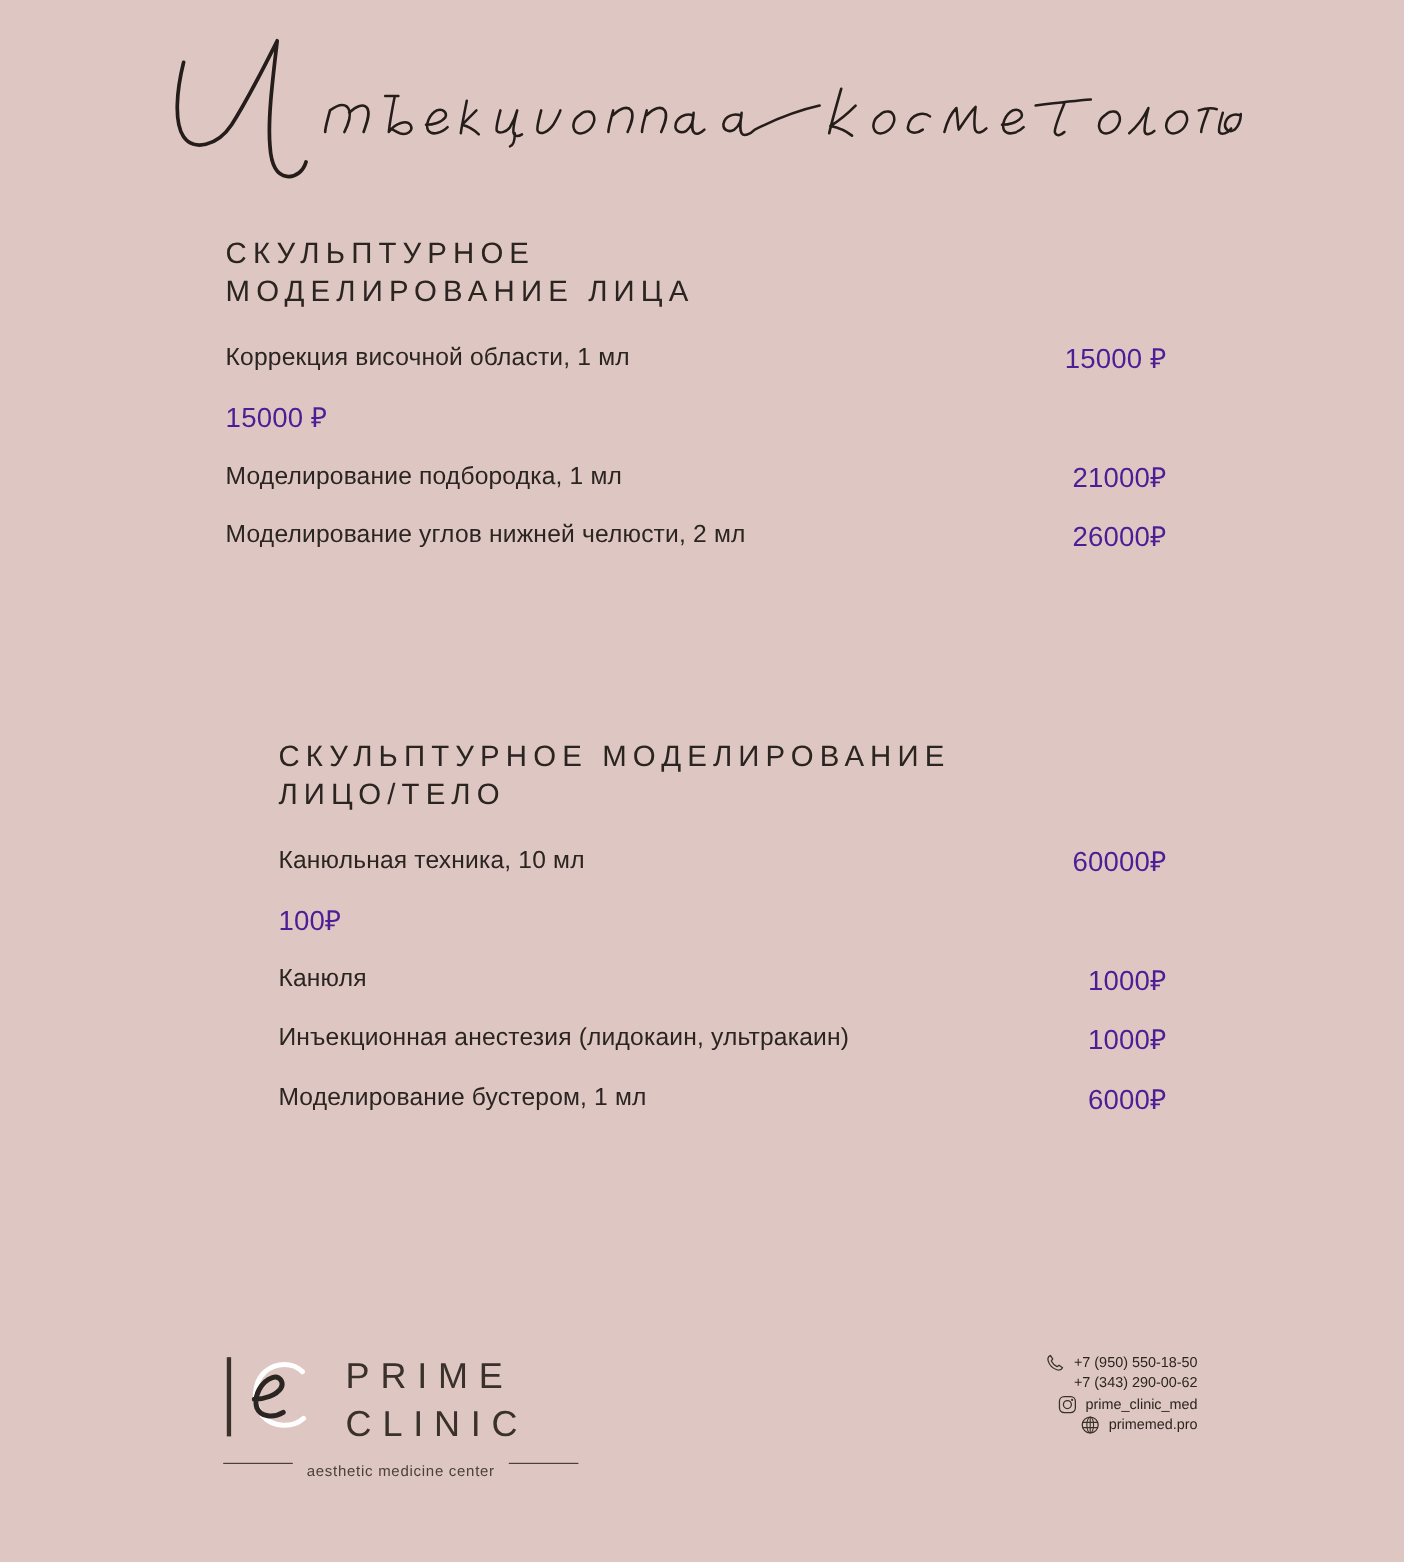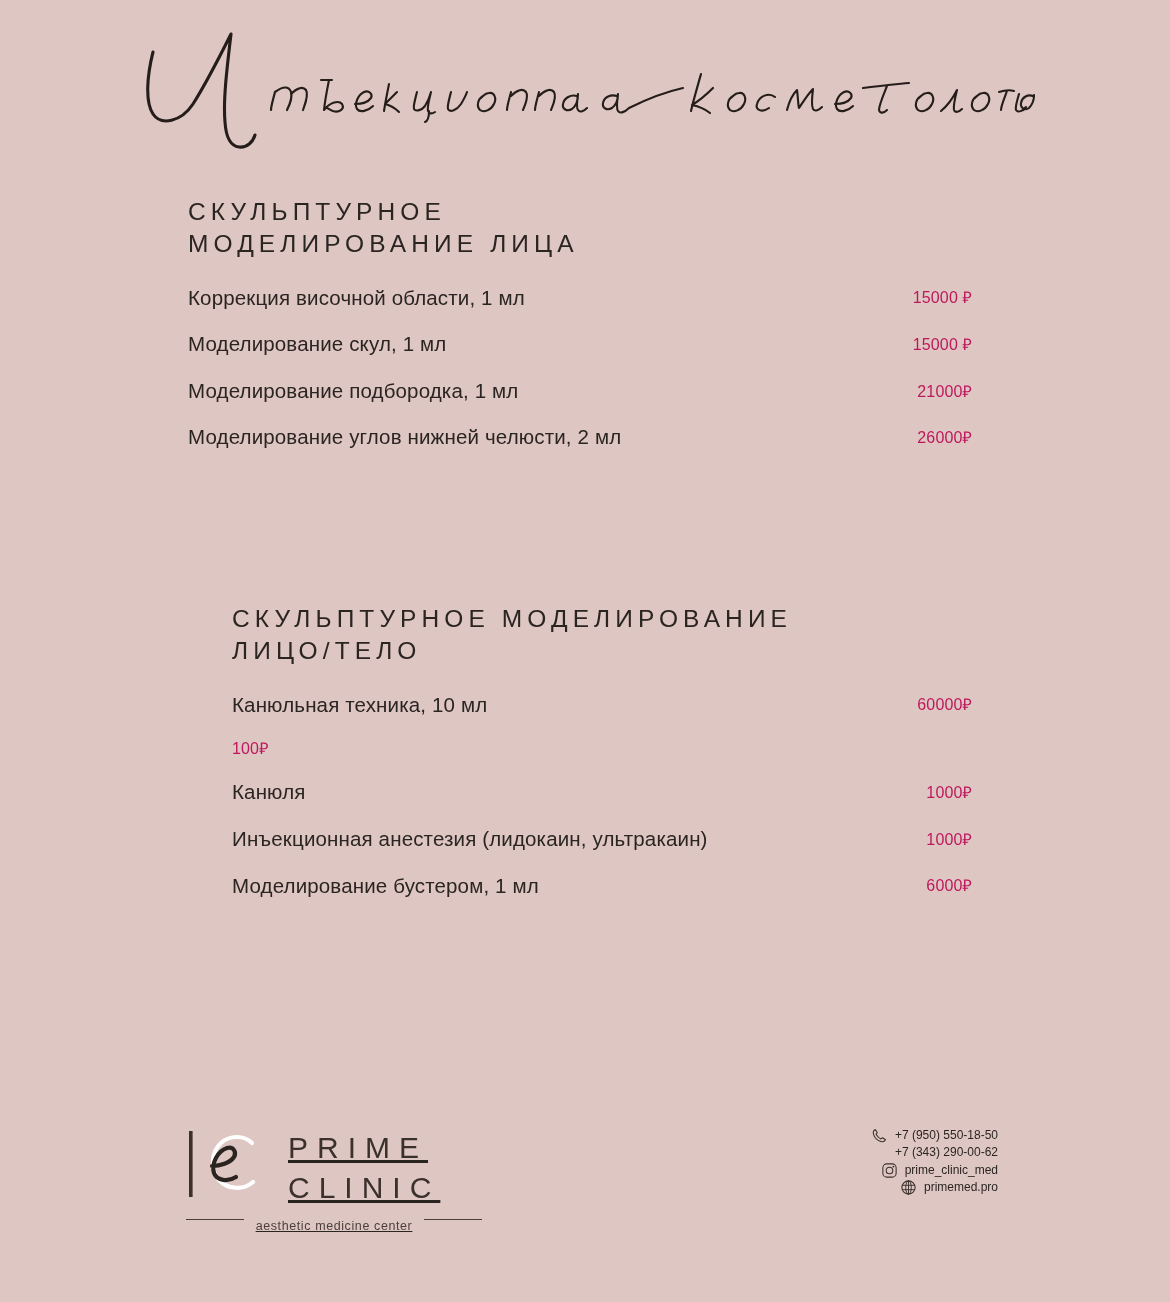--- a/index.html
+++ b/index.html
@@ -61,59 +61,58 @@
     text-transform: uppercase;
     white-space: pre-line;
     margin: 0 0 14px 0;
   }
 
   .rows {
     display: block;
   }
   .row {
     display: flex;
-    align-items: center;
+    align-items: flex-start;
     justify-content: space-between;
     padding: 11px 0 11px 0;
     gap: 20px;
   }
   .row-name {
     font-size: 20.5px;
     font-weight: 400;
     letter-spacing: 0.15px;
     line-height: 1.2;
     color: #2b2522;
     white-space: nowrap;
   }
   .row-price {
-    font-size: 16px;
+    font-size: 23px;
     font-weight: 400;
     letter-spacing: 0.15px;
     line-height: 1.2;
-    color: #be185d;
+    color: #4c1d95;
     white-space: nowrap;
     text-align: right;
     flex: 0 0 auto;
   }
 
   
   .footer {
     position: absolute;
     left: 0;
     bottom: 0;
     width: 1170px;
     height: 185px;
   }
 
   .logo-block {
     position: absolute;
     left: 182px;
     top: 8px;
     width: 300px;
-    text-decoration: underline;
   }
   .logo-main {
     display: flex;
     align-items: center;
     gap: 14px;
   }
   .logo-mark {
     flex: 0 0 auto;
     width: 92px;
     height: 84px;
@@ -265,21 +264,20 @@
 
     <div class="section">
       <h2 class="section-title">СКУЛЬПТУРНОЕ
 МОДЕЛИРОВАНИЕ ЛИЦА</h2>
       <div class="rows">
         <div class="row">
           <span class="row-name">Коррекция височной области, 1 мл</span>
           <span class="row-price">15000 ₽</span>
         </div>
         <div class="row">
-          <span class="row-name">Моделирование скул, 1 мл</span>
           <span class="row-price">15000 ₽</span>
         </div>
         <div class="row">
           <span class="row-name">Моделирование подбородка, 1 мл</span>
           <span class="row-price">21000₽</span>
         </div>
         <div class="row">
           <span class="row-name">Моделирование углов нижней челюсти, 2 мл</span>
           <span class="row-price">26000₽</span>
         </div>

